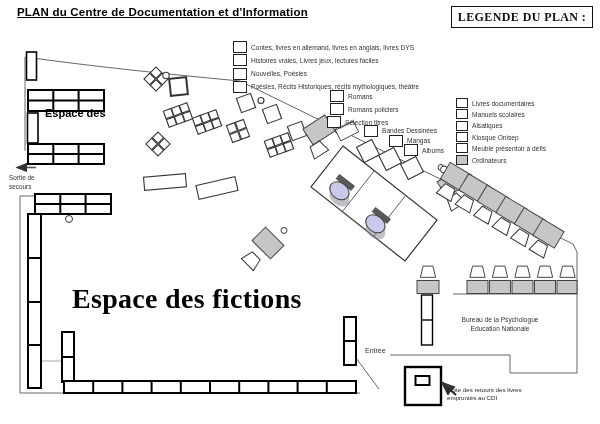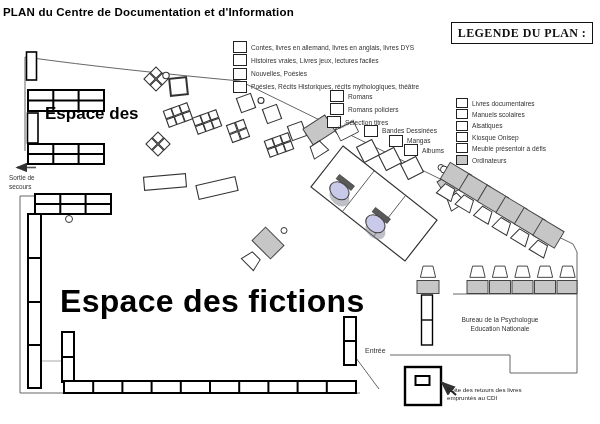--- a/index.html
+++ b/index.html
@@ -1,36 +1,36 @@
 <!DOCTYPE html>
 <html><head>
 <meta charset="utf-8">
 <style>
   html,body{margin:0;padding:0;background:#fff;}
   .stage{position:relative;width:600px;height:424px;background:#fff;overflow:hidden;
          font-family:"Liberation Sans",sans-serif;color:#111;}
   
-  .title-line{position:absolute;left:3px;font-weight:bold;font-size:11.5px;
-              letter-spacing:.2px;color:#000;white-space:nowrap;}
+  .title-line{position:absolute;left:17px;font-weight:bold;font-size:11.5px;
+              text-decoration:underline;letter-spacing:.2px;color:#000;white-space:nowrap;}
   #t1{top:6px;} #t2{top:20px;}
   
   .legend-box{position:absolute;left:451px;top:6px;width:140px;height:20px;
               border:1.6px solid #111;display:flex;align-items:center;justify-content:center;
               font-family:"Liberation Serif",serif;font-weight:bold;font-size:12px;
-              letter-spacing:.4px;white-space:nowrap;margin-top:16px;}
+              letter-spacing:.4px;white-space:nowrap;}
   
   .lrow{position:absolute;display:flex;align-items:center;gap:4px;white-space:nowrap;}
   .cb{width:12px;height:10px;border:1px solid #222;background:#fff;flex:0 0 auto;}
   .cb.sm{width:10px;height:8px;}
   .cb.gray{background:#c6c6c6;}
   .lt{font-size:6.6px;color:#333;}
   
   .maplabel{position:absolute;white-space:nowrap;}
-  .doc-label{left:45px;top:106px;font-weight:bold;font-size:17px;line-height:15px;color:#000;}
-  .fic-label{left:60px;top:283px;font-weight:bold;font-size:32px;color:#000;letter-spacing:.3px;}
+  .doc-label{left:45px;top:106px;font-weight:bold;font-size:11px;line-height:15px;color:#000;}
+  .fic-label{left:72px;top:283px;font-weight:bold;font-size:28px;color:#000;letter-spacing:.3px;font-family:Liberation Serif, serif;}
   .sortie-label{left:9px;top:174px;font-size:6.4px;line-height:8.5px;color:#333;}
   .entree-label{left:365px;top:347px;font-size:7px;color:#333;}
   .bureau-label{left:438px;top:315px;width:124px;text-align:center;font-size:6.6px;
                 line-height:9px;color:#333;white-space:normal;}
   .boite-label{left:447px;top:386px;font-size:6.2px;line-height:8px;color:#222;}
   .classeur-label{left:337px;top:126px;font-size:4.5px;color:#555;
                   transform:rotate(-27deg);transform-origin:left top;}
   svg{position:absolute;left:0;top:0;}
 </style>
 </head>

